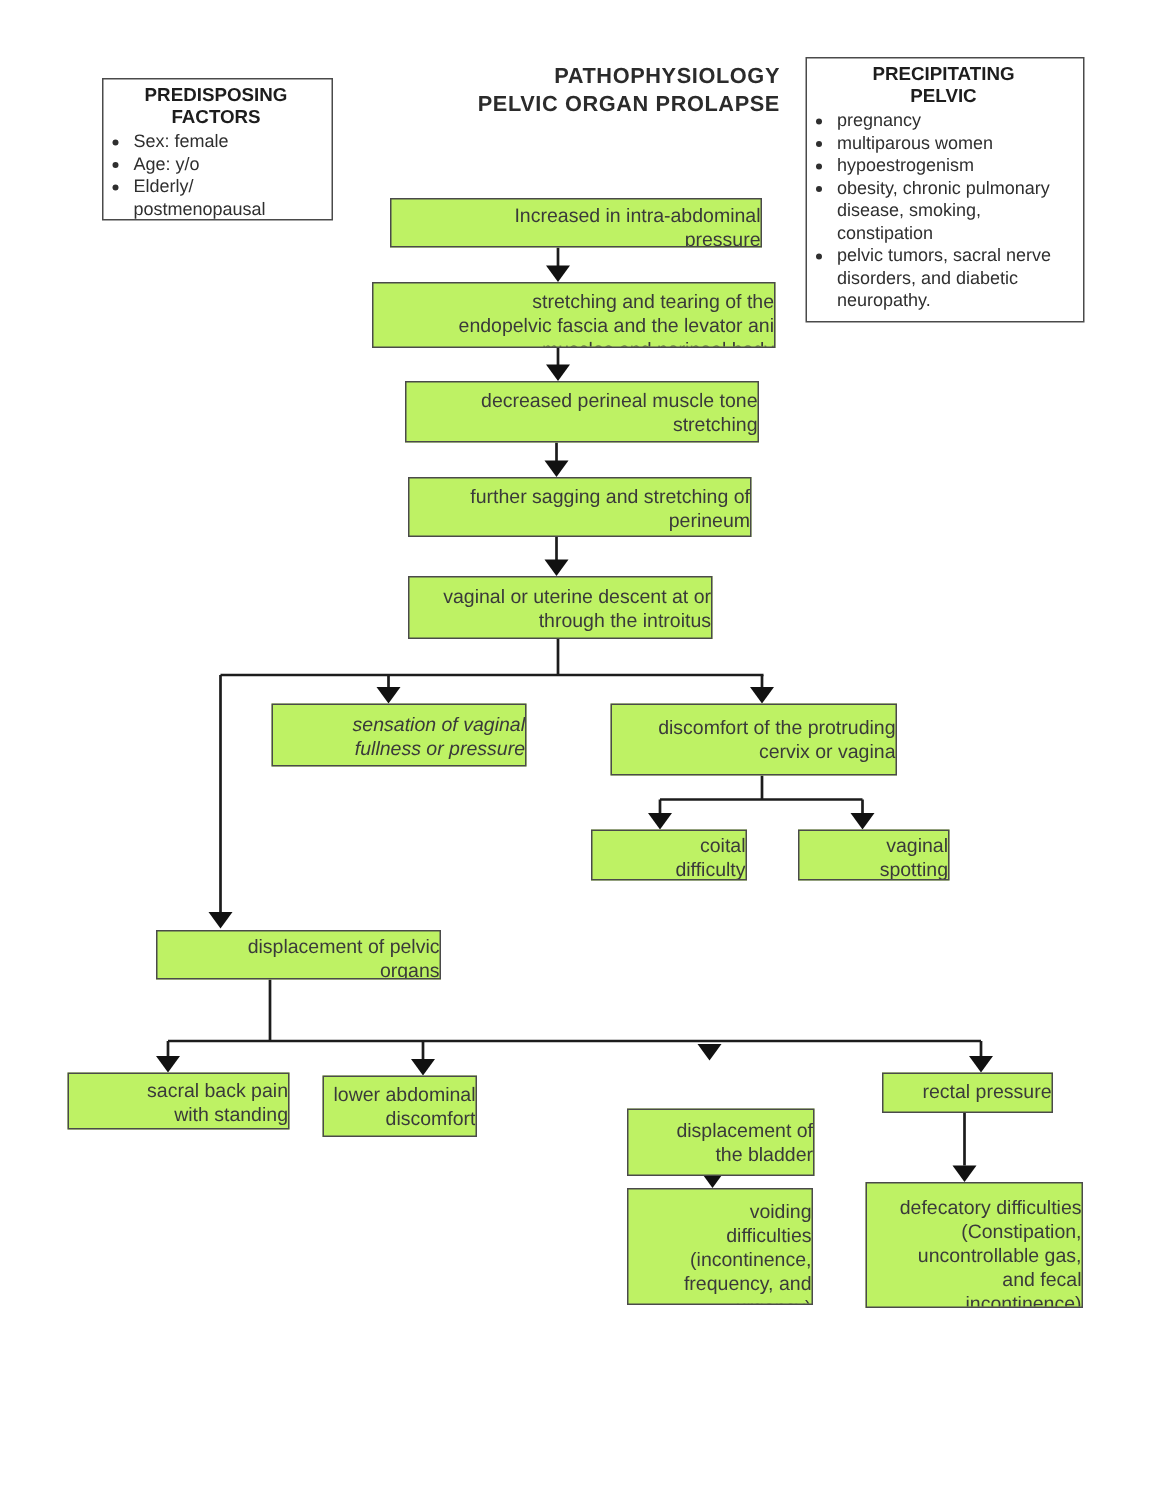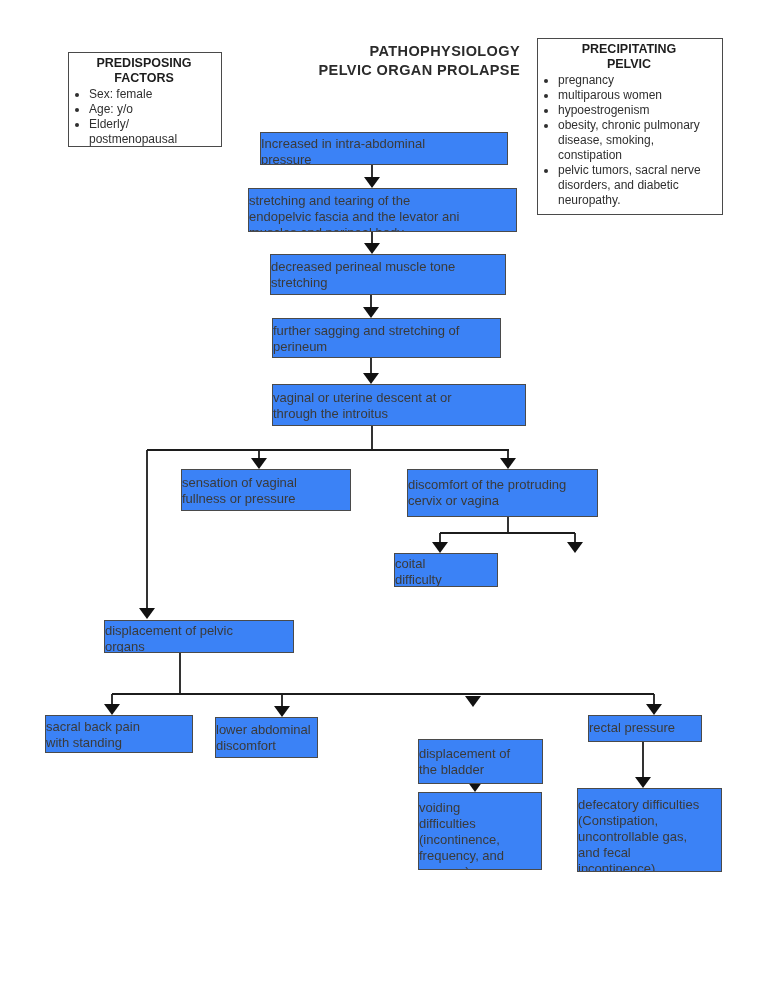--- a/index.html
+++ b/index.html
@@ -4,22 +4,22 @@
 <style>
   html,body{margin:0;padding:0;background:#ffffff;}
   .page{
     position:relative;width:768px;height:994px;background:#ffffff;
     font-family:"Liberation Sans","DejaVu Sans",sans-serif;color:#333333;overflow:hidden;
   }
   svg.connectors{position:absolute;left:0;top:0;width:768px;height:994px;pointer-events:none;}
   svg.connectors line{stroke:#1c1c1c;stroke-width:1.8;}
   svg.connectors polygon{fill:#111111;}
   .node{
-    position:absolute;box-sizing:border-box;border:1.5px solid #4a4a4a;background:#3b82f6;
-    text-align:left;overflow:hidden;font-size:13px;line-height:16px;color:#3a3a3a;
+    position:absolute;box-sizing:border-box;border:1.5px solid #4a4a4a;background:#bef264;
+    text-align:right;overflow:hidden;font-size:13px;line-height:16px;color:#3a3a3a;
   }
   .node .inner{display:inline-block;}
   .factors{
     position:absolute;box-sizing:border-box;border:1.5px solid #4a4a4a;background:#ffffff;
     font-size:12px;line-height:15px;color:#2f2f2f;padding:3px 5px 3px 3px;overflow:hidden;
   }
   .factors .heading{
     font-weight:bold;text-align:center;font-size:12.5px;line-height:15px;color:#1d1d1d;
     margin:0 auto;
   }
@@ -117,36 +117,39 @@
   </div>
 
   <div class="node" style="left:270px;top:254px;width:236px;height:41px;padding-top:4px;">
     <span class="inner" style="max-width:200px;">decreased perineal muscle tone stretching</span>
   </div>
 
   <div class="node" style="left:272px;top:318px;width:229px;height:40px;padding-top:4px;">
     <span class="inner" style="max-width:190px;">further sagging and stretching of perineum</span>
   </div>
 
-  <div class="node" style="left:272px;top:384px;width:254px;height:42px;padding-top:5px;">
+  <div class="node" style="left:272px;top:384px;width:203px;height:42px;padding-top:5px;">
     <span class="inner" style="max-width:208px;">vaginal or uterine descent at or through the introitus</span>
   </div>
 
   <div class="node" style="left:181px;top:469px;width:170px;height:42px;padding-top:5px;">
-    <span class="inner" style="max-width:140px;">sensation of vaginal fullness or pressure</span>
+    <span class="inner" style="max-width:140px;font-style:italic;">sensation of vaginal fullness or pressure</span>
   </div>
 
   <div class="node" style="left:407px;top:469px;width:191px;height:48px;padding-top:7px;">
     <span class="inner" style="max-width:182px;">discomfort of the protruding cervix or vagina</span>
   </div>
 
   <div class="node" style="left:394px;top:553px;width:104px;height:34px;padding-top:2px;">
     <span class="inner" style="max-width:70px;">coital difficulty</span>
   </div>
 
+  <div class="node" style="left:532px;top:553px;width:101px;height:34px;padding-top:2px;">
+    <span class="inner" style="max-width:60px;">vaginal spotting</span>
+  </div>
 
   <div class="node" style="left:92px;top:620px;width:190px;height:33px;padding-top:2px;margin-left:12px;">
     <span class="inner" style="max-width:150px;">displacement of pelvic organs</span>
   </div>
 
   <div class="node" style="left:45px;top:715px;width:148px;height:38px;padding-top:3px;">
     <span class="inner" style="max-width:112px;">sacral back pain with standing</span>
   </div>
 
   <div class="node" style="left:215px;top:717px;width:103px;height:41px;padding-top:4px;">

